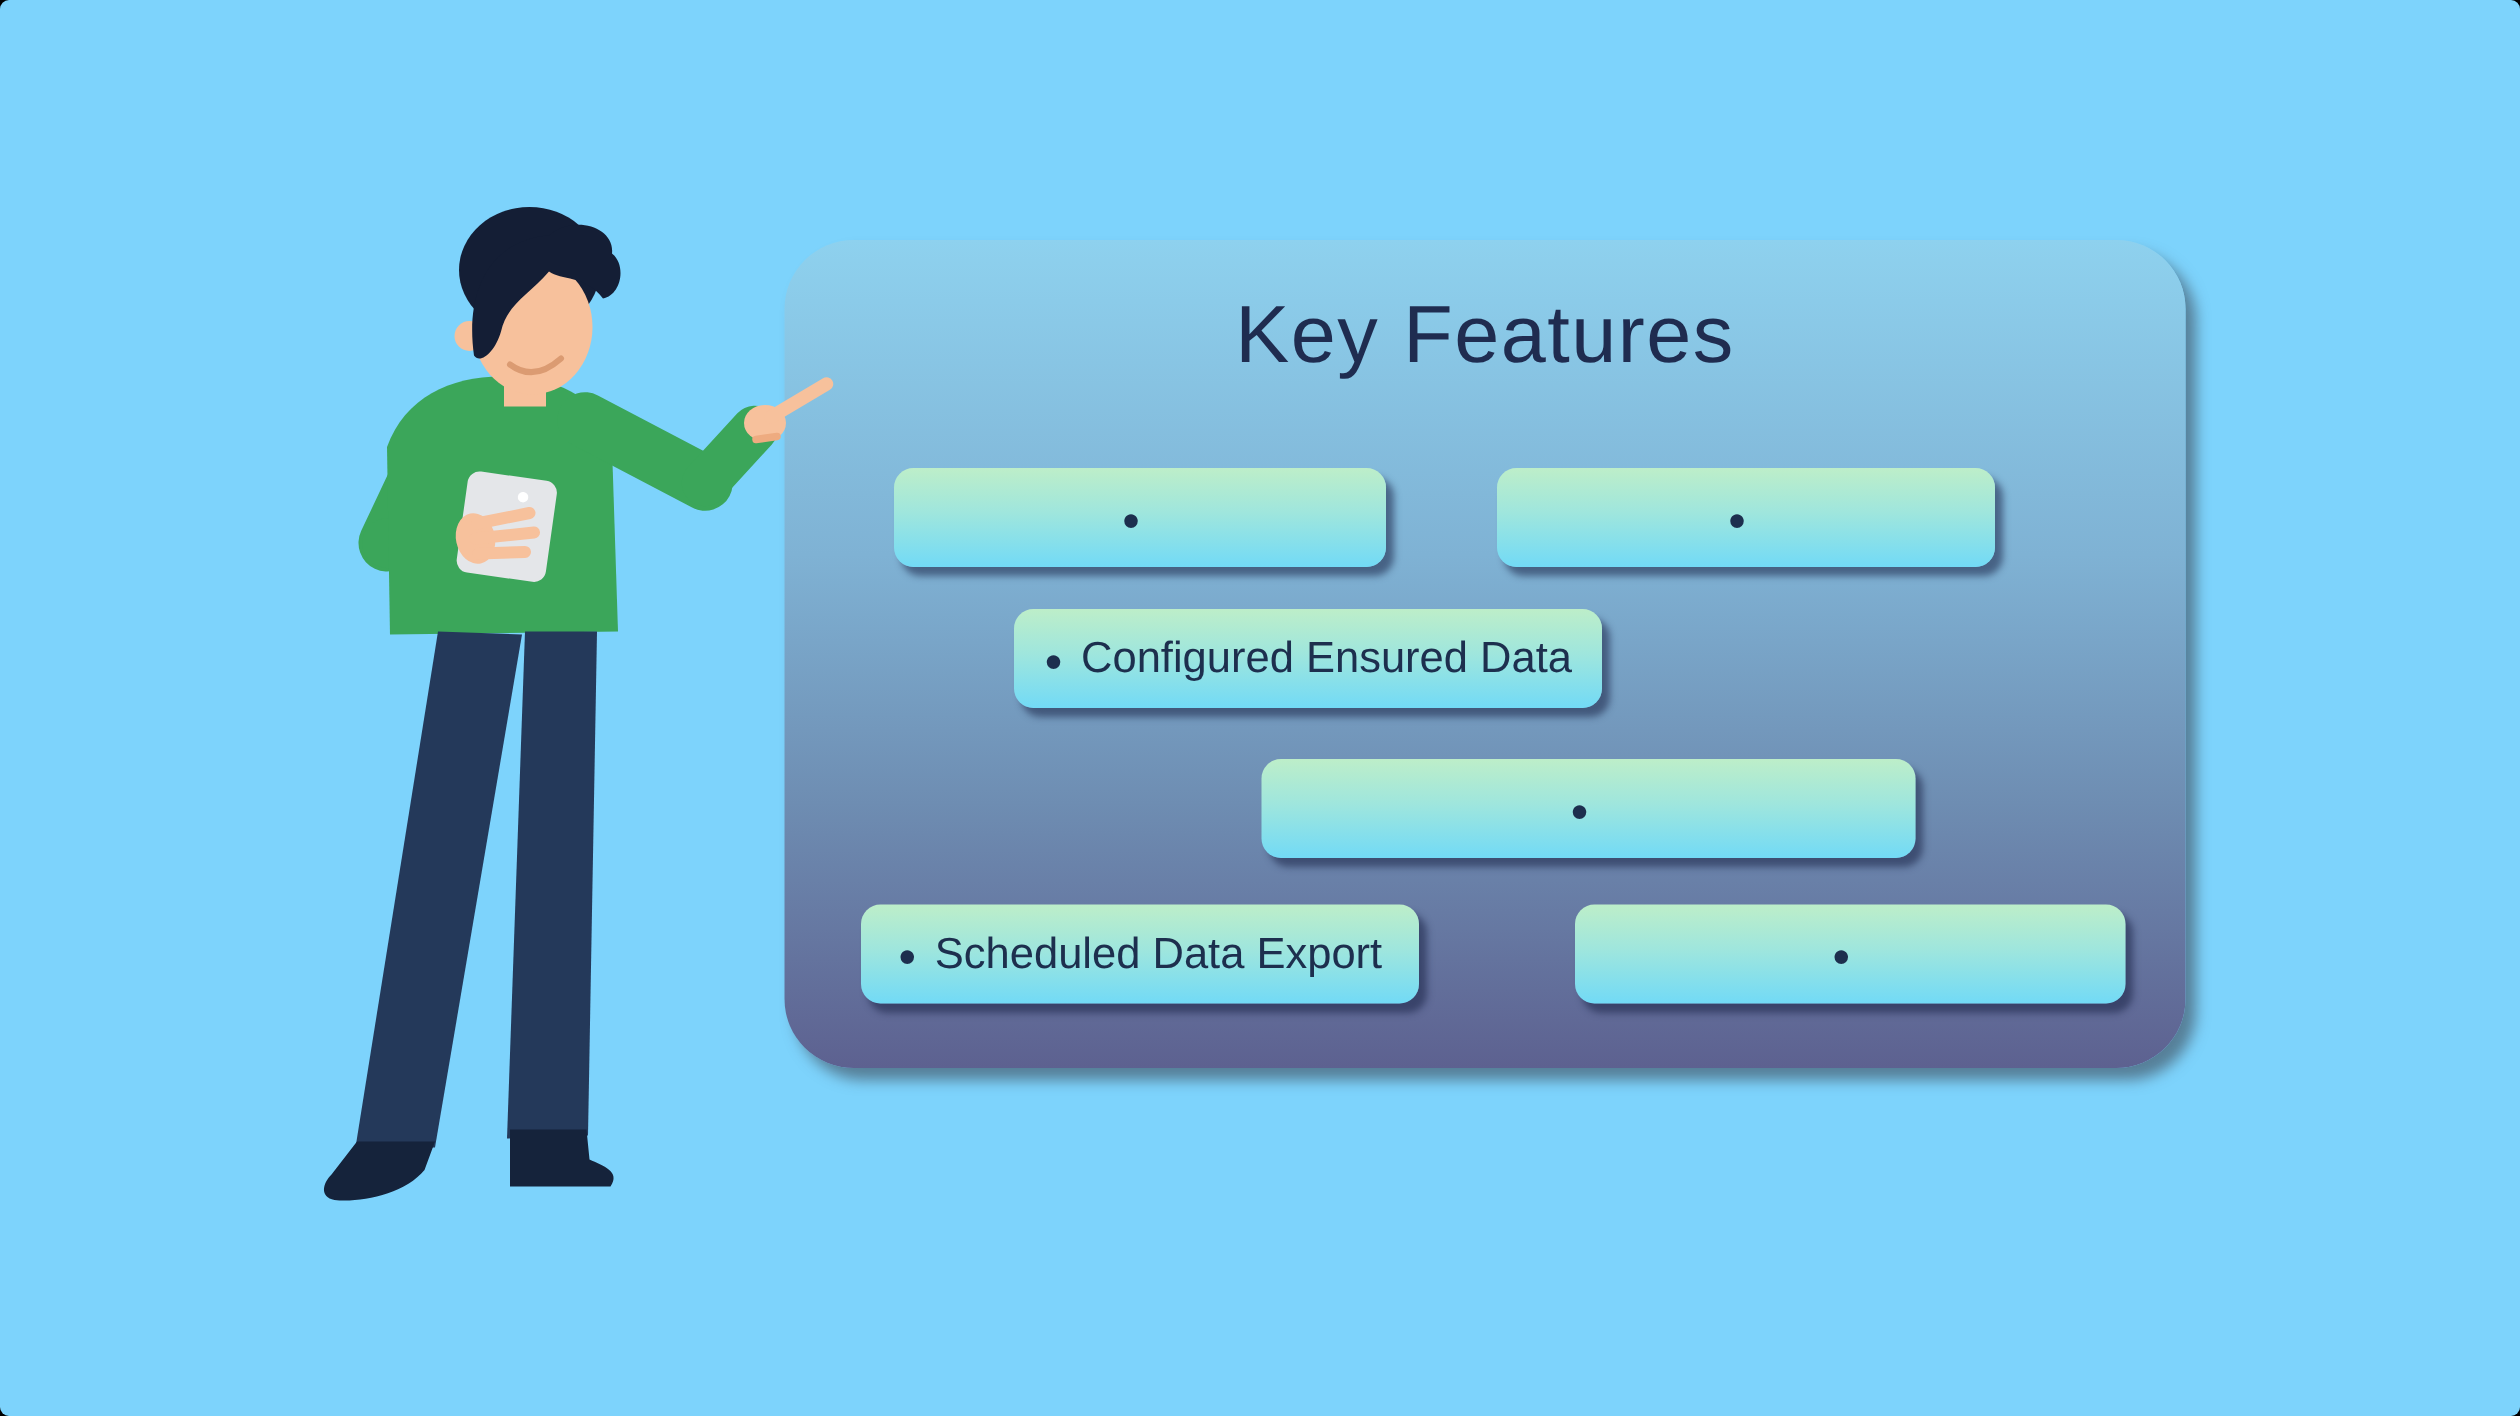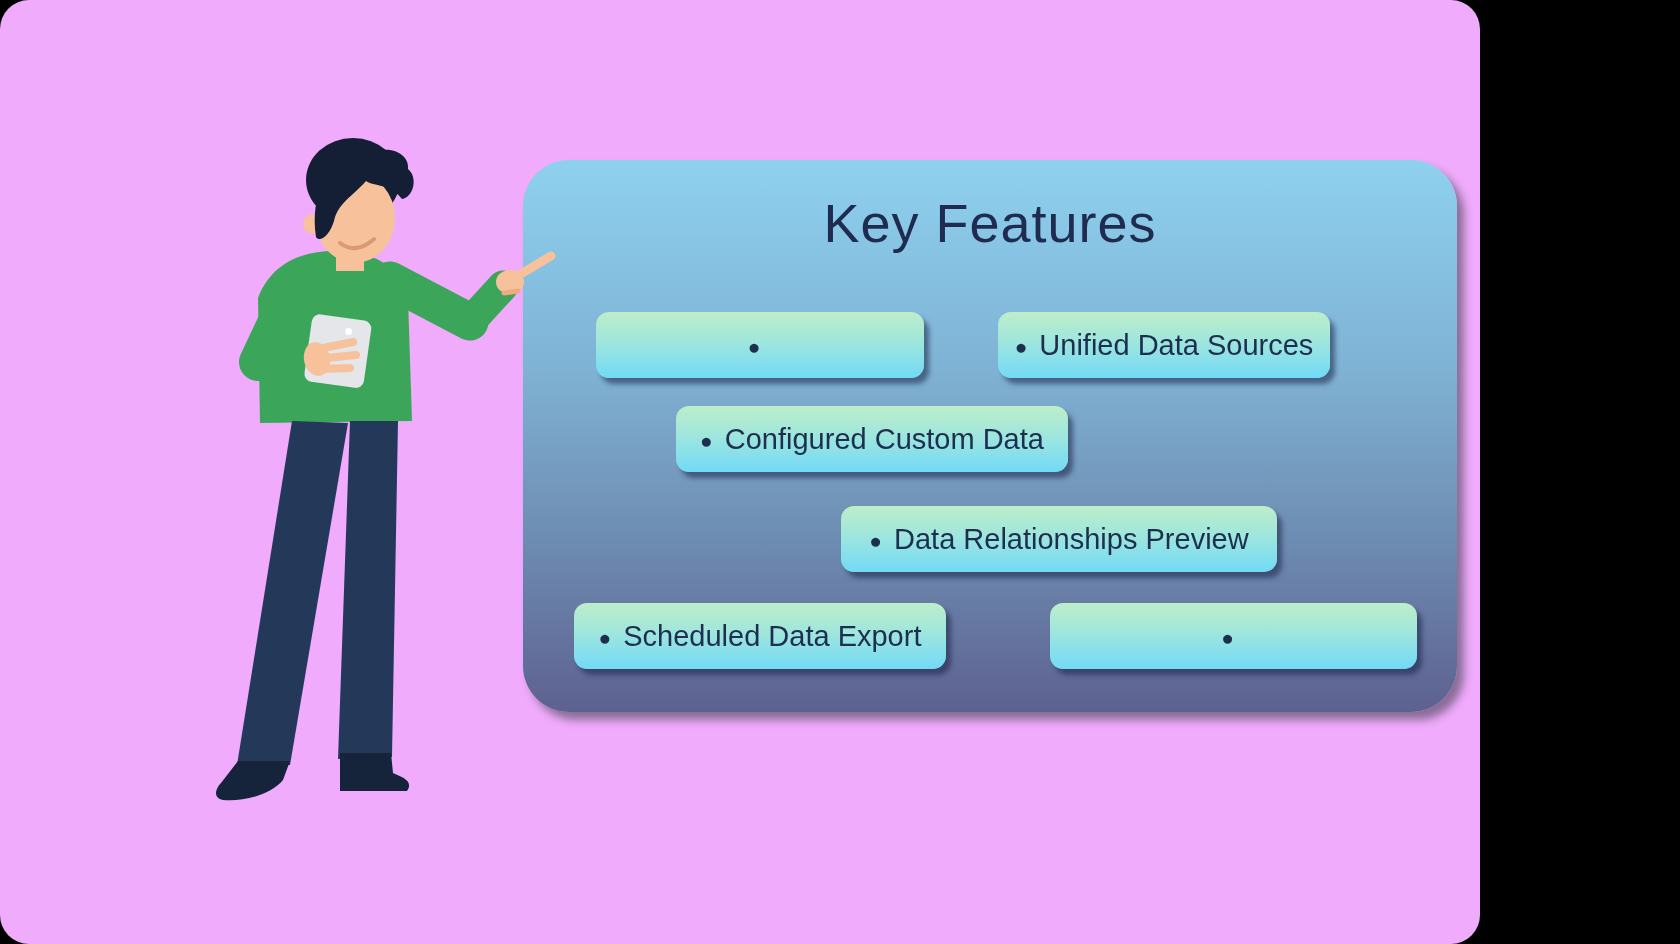--- a/index.html
+++ b/index.html
@@ -1,19 +1,19 @@
 <!DOCTYPE html>
 <html><head>
 <meta charset="utf-8">
 <style>
   html,body{margin:0;padding:0;background:#000;}
   body{width:1680px;height:944px;position:relative;font-family:"Liberation Sans", sans-serif;}
   .card{
-    position:absolute;left:0;top:0;width:1480px;height:944px;
-    background:#f0abfc;border-radius:29px;overflow:hidden;
+    position:absolute;left:0;top:0;width:1680px;height:944px;
+    background:#7dd3fc;border-radius:6px;overflow:hidden;
   }
   
   .panel{
     position:absolute;left:523px;top:160px;width:934px;height:552px;
     border-radius:46px;
     background:linear-gradient(180deg,#8ed1ee 0%,#7fb2d4 38%,#6e8db2 68%,#5d6190 100%);
     box-shadow:7px 8px 9px rgba(55,58,70,0.55);
   }
   .panel-title{
     margin:0;position:absolute;top:32px;left:0;width:100%;
@@ -74,29 +74,27 @@
   </svg>
 
   <div class="panel">
     <h1 class="panel-title">Key Features</h1>
     <div id="pills">
         <div class="pill" style="left: 73px; top: 152px; width: 328px;">
           <span class="bullet">●</span>
         </div>
         <div class="pill" style="left: 475px; top: 152px; width: 332px;">
           <span class="bullet">●</span>
-          <span class="pill-label">Unified Data Sources</span>
         </div>
         <div class="pill" style="left: 153px; top: 246px; width: 392px;">
           <span class="bullet">●</span>
-          <span class="pill-label">Configured Custom Data</span>
+          <span class="pill-label">Configured Ensured Data</span>
         </div>
         <div class="pill" style="left: 318px; top: 346px; width: 436px;">
           <span class="bullet">●</span>
-          <span class="pill-label">Data Relationships Preview</span>
         </div>
         <div class="pill" style="left: 51px; top: 443px; width: 372px;">
           <span class="bullet">●</span>
           <span class="pill-label">Scheduled Data Export</span>
         </div>
         <div class="pill" style="left: 527px; top: 443px; width: 367px;">
           <span class="bullet">●</span>
         </div>
       </div>
   </div>

